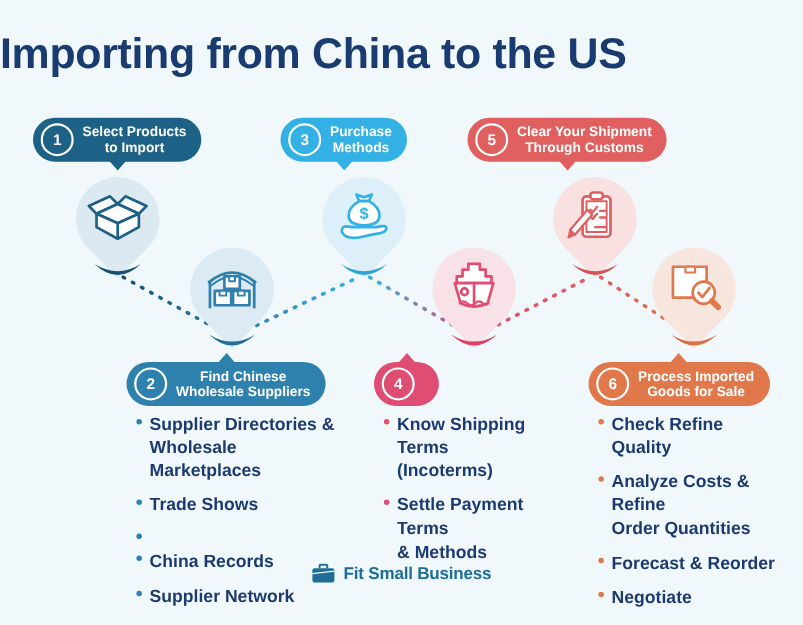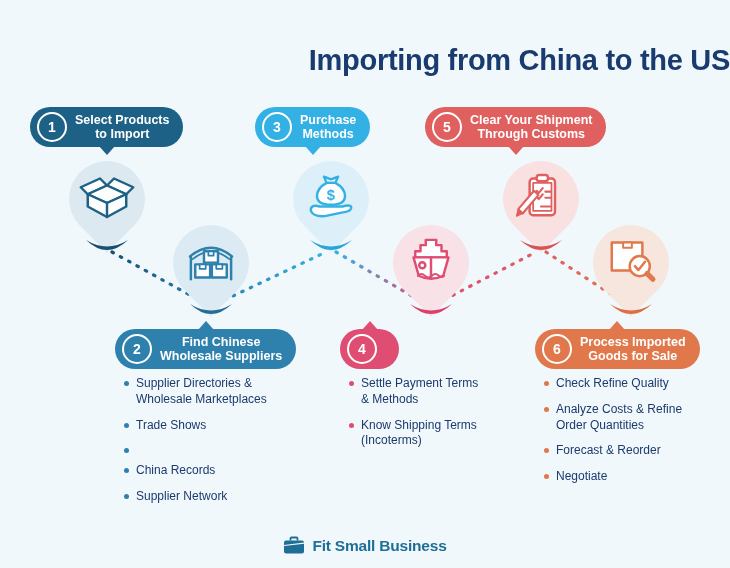--- a/index.html
+++ b/index.html
@@ -6,23 +6,23 @@
   body{
     width:730px;height:568px;
     background:#f0f8fc;
     font-family:"Liberation Sans", sans-serif;
     position:relative;
     overflow:hidden;
   }
   .canvas{position:absolute;inset:0;width:730px;height:568px;}
 
   .title{
-    position:absolute;top:44px;left:0;width:730px;
-    text-align:right;
-    font-size:29px;font-weight:bold;
+    position:absolute;top:28px;left:0;width:730px;
+    text-align:left;
+    font-size:39px;font-weight:bold;
     color:#1a3b70;letter-spacing:-0.3px;
   }
 
   
   .connectors{position:absolute;left:0;top:0;pointer-events:none;}
 
   
   .badge{
     position:absolute;height:40px;
     border-radius:20px;
@@ -90,28 +90,28 @@
   .list6{left:544px;top:376px;width:170px;}
   .bitem{display:flex;align-items:flex-start;}
   .bdot{
     width:5px;height:5px;border-radius:50%;
     margin:5px 7px 0 0;flex:0 0 auto;
   }
   .list2 .bdot{background:#2e80ad;}
   .list4 .bdot{background:#e04d72;}
   .list6 .bdot{background:#e0784b;}
   .btext{
-    font-size:12px;color:#1c3a6e;line-height:1.32;
-    white-space:pre-line;font-weight:400;
+    font-size:16px;color:#1c3a6e;line-height:1.32;
+    white-space:pre-line;font-weight:700;
   }
 
   
   .footer{
     position:absolute;left:0;top:512px;width:730px;
-    display:flex;align-items:center;justify-content:center;gap:7px;margin-top:24px;
+    display:flex;align-items:center;justify-content:center;gap:7px;
   }
   .footer .brand{
     font-size:15.5px;font-weight:bold;color:#1e6e96;letter-spacing:-0.2px;
   }
 
   svg{display:block;}
 </style>
 </head>
 <body>
 
@@ -303,27 +303,27 @@
       </div>
     <div class="bitem">
         <span class="bdot"></span>
         <span class="btext">Supplier Network</span>
       </div>
   </div>
 
   <div class="blist list4">
     <div class="bitem">
         <span class="bdot"></span>
+        <span class="btext">Know Shipping Terms
+(Incoterms)</span>
+      </div>
+    <div class="bitem">
+        <span class="bdot"></span>
         <span class="btext">Settle Payment Terms
 &amp; Methods</span>
-      </div>
-    <div class="bitem">
-        <span class="bdot"></span>
-        <span class="btext">Know Shipping Terms
-(Incoterms)</span>
       </div>
   </div>
 
   <div class="blist list6">
     <div class="bitem">
         <span class="bdot"></span>
         <span class="btext">Check Refine Quality</span>
       </div>
     <div class="bitem">
         <span class="bdot"></span>

